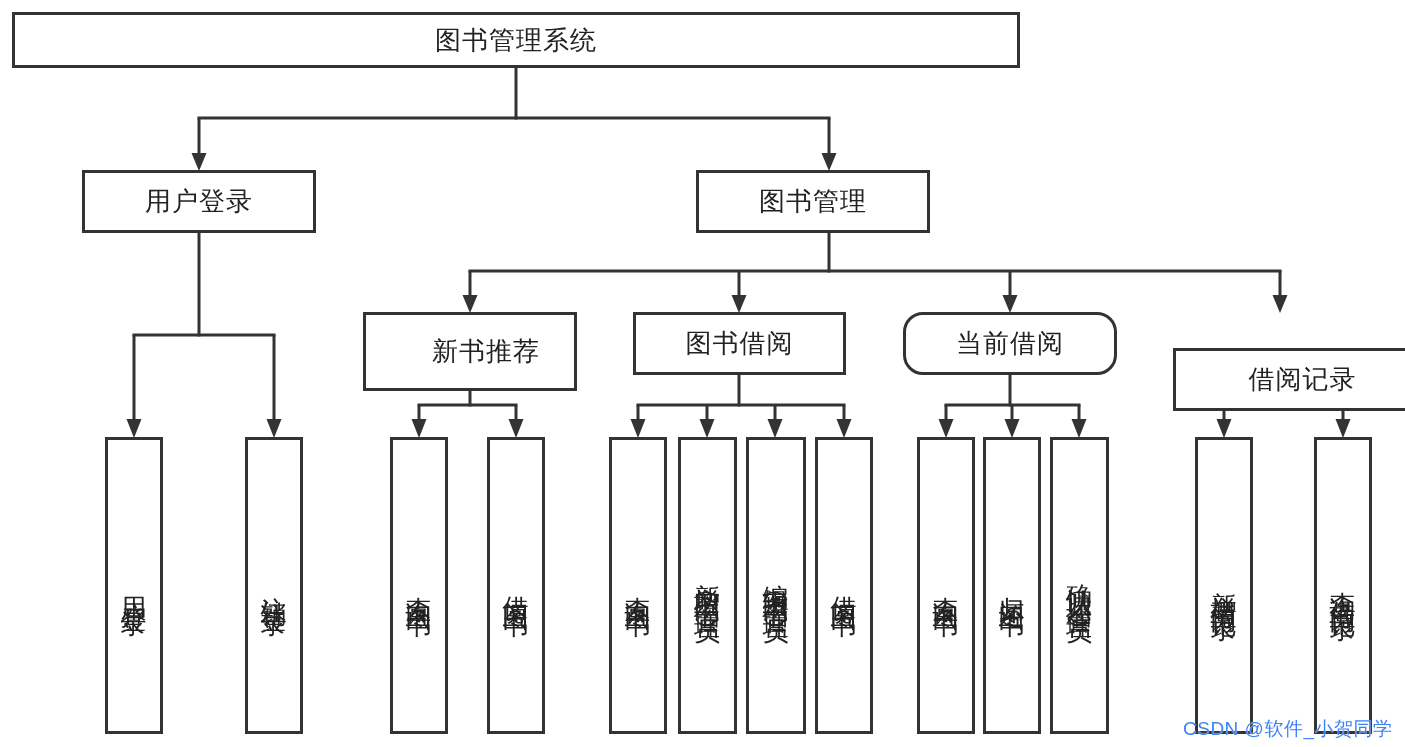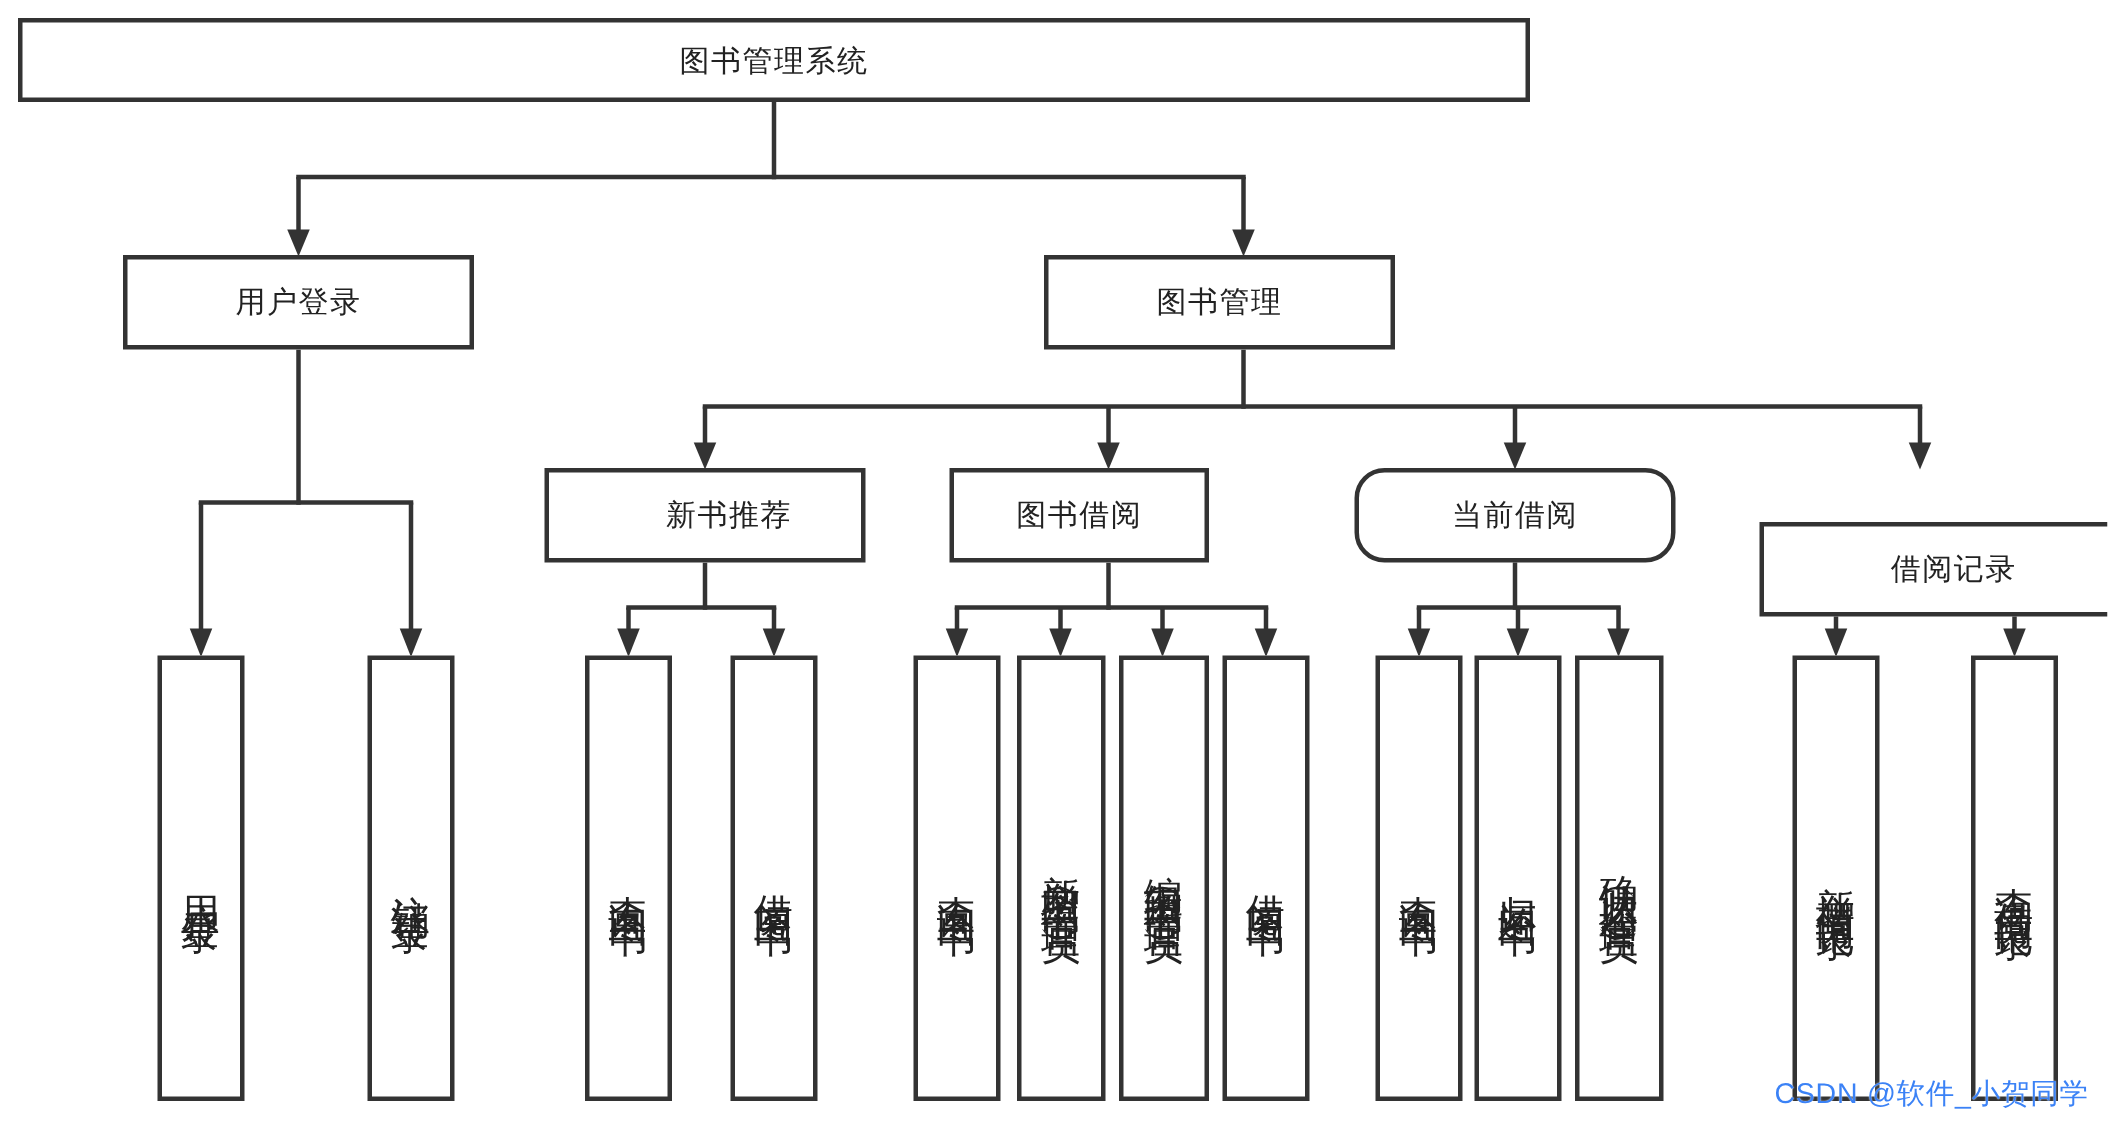--- a/index.html
+++ b/index.html
@@ -21,21 +21,21 @@
   .connectors polygon { fill: #333333; }
   .box {
     position: absolute;
     border: 3px solid #333333;
     background: #ffffff;
     display: flex;
     align-items: center;
     justify-content: center;
   }
   .hlbl {
-    font-size: 20px;
+    font-size: 26px;
     color: #222222;
     letter-spacing: 1px;
     white-space: nowrap;
   }
   .vlbl {
     writing-mode: vertical-rl;
     text-orientation: mixed;
     font-size: 26px;
     line-height: 1;
     letter-spacing: 5px;
@@ -137,24 +137,24 @@
     <span class="hlbl">图书管理系统</span>
   </div>
 
   <div class="box" style="left:82px; top:170px; width:234px; height:63px;">
     <span class="hlbl">用户登录</span>
   </div>
   <div class="box" style="left:696px; top:170px; width:234px; height:63px;font-family:Liberation Serif, serif;">
     <span class="hlbl">图书管理</span>
   </div>
 
-  <div class="box" style="left:363px; top:312px; width:214px; height:63px;padding-left:32px;">
+  <div class="box" style="left:363px; top:312px; width:214px; height:79px;padding-left:32px;">
     <span class="hlbl">新书推荐</span>
   </div>
-  <div class="box" style="left:633px; top:312px; width:173px; height:63px;">
+  <div class="box" style="left:633px; top:312px; width:213px; height:63px;">
     <span class="hlbl">图书借阅</span>
   </div>
   <div class="box" style="left:903px; top:312px; width:214px; height:63px;border-radius:20px;">
     <span class="hlbl">当前借阅</span>
   </div>
   <div class="box" style="left:1173px; top:312px; width:259px; height:63px;margin-top:36px;">
     <span class="hlbl">借阅记录</span>
   </div>
 
   <div class="box" style="left:105px; top:437px; width:58px; height:297px;">

